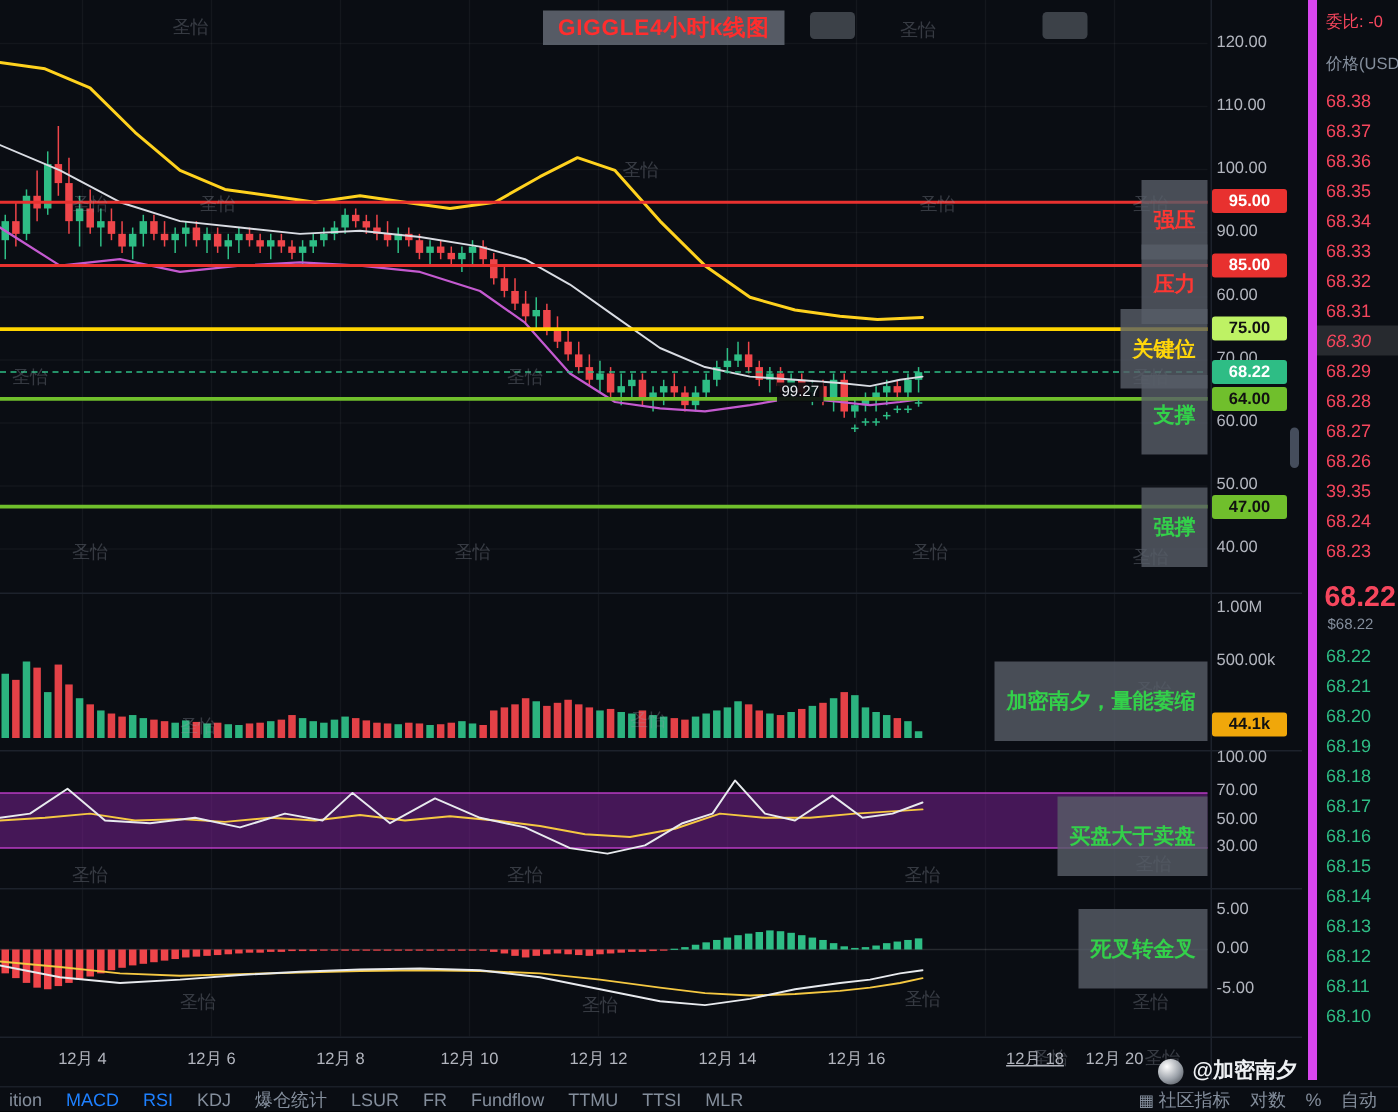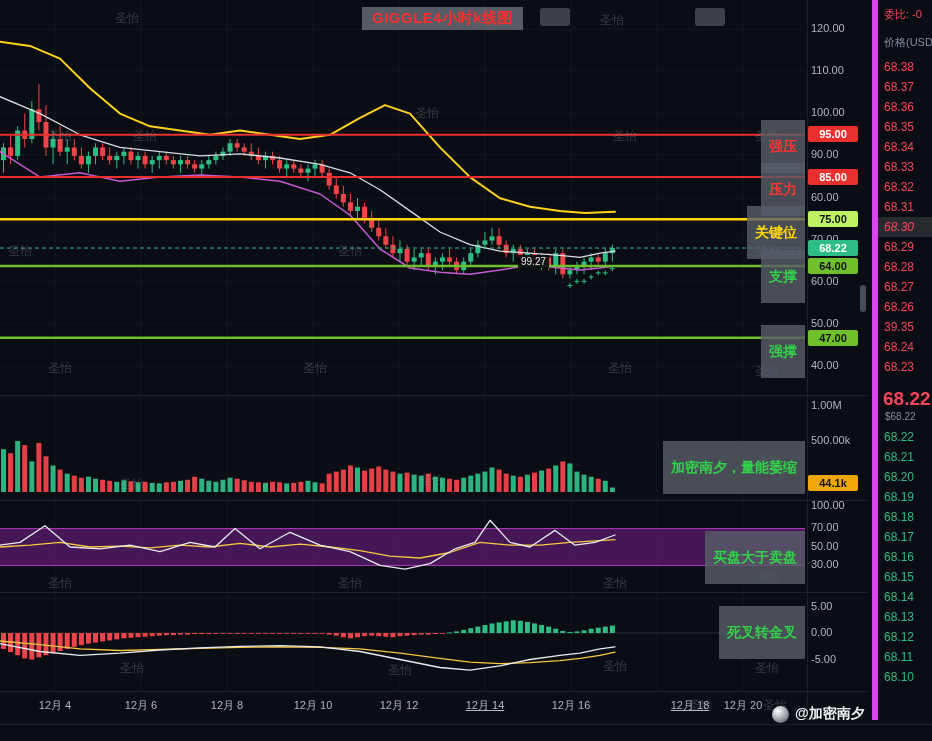--- a/index.html
+++ b/index.html
@@ -523,21 +523,21 @@
       <div class="badge" style="top: 258px; background: rgb(112, 191, 44); color: rgb(17, 17, 17);">64.00</div>
       <div class="badge" style="top: 330px; background: rgb(112, 191, 44); color: rgb(17, 17, 17);">47.00</div>
       <div class="badge" style="top: 475px; background: rgb(240, 167, 10); color: rgb(17, 17, 17);">44.1k</div>
     </div>
   <div id="time-axis">
       <div class="time-label" style="left: 55px;">12月 4</div>
       <div class="time-label" style="left: 141px;">12月 6</div>
       <div class="time-label" style="left: 227px;">12月 8</div>
       <div class="time-label" style="left: 313px;">12月 10</div>
       <div class="time-label" style="left: 399px;">12月 12</div>
-      <div class="time-label" style="left: 485px; text-decoration: underline;">12月 14</div>
+      <div class="time-label" style="left: 485px;">12月 14</div>
       <div class="time-label" style="left: 571px;">12月 16</div>
       <div class="time-label" style="left: 690px; text-decoration: underline;">12月 18</div>
       <div class="time-label" style="left: 743px;">12月 20</div>
     </div>
 
   <div class="float-label">99.27</div>
   <div class="scroll-thumb"></div>
 
   <div class="orderbook">
     <div class="ob-ratio">委比: -0</div>
@@ -578,14 +578,33 @@
         <div class="ob-row bid">68.10</div>
       </div>
   </div>
 
   <div class="credit">
     <span class="credit-icon"></span>
     <span>@加密南夕</span>
   </div>
 
   <div class="toolbar">
+    <div id="tb-left" class="tb-group">
+        <div class="tb-item">ition</div>
+        <div class="tb-item active">MACD</div>
+        <div class="tb-item active">RSI</div>
+        <div class="tb-item">KDJ</div>
+        <div class="tb-item">爆仓统计</div>
+        <div class="tb-item">LSUR</div>
+        <div class="tb-item">FR</div>
+        <div class="tb-item">Fundflow</div>
+        <div class="tb-item">TTMU</div>
+        <div class="tb-item">TTSI</div>
+        <div class="tb-item">MLR</div>
+      </div>
+    <div id="tb-right" class="tb-group right">
+        <div class="tb-item"><span class="tb-icon">▦</span>社区指标</div>
+        <div class="tb-item">对数</div>
+        <div class="tb-item">%</div>
+        <div class="tb-item">自动</div>
+      </div>
   </div>
 </div>
 
 </body></html>

